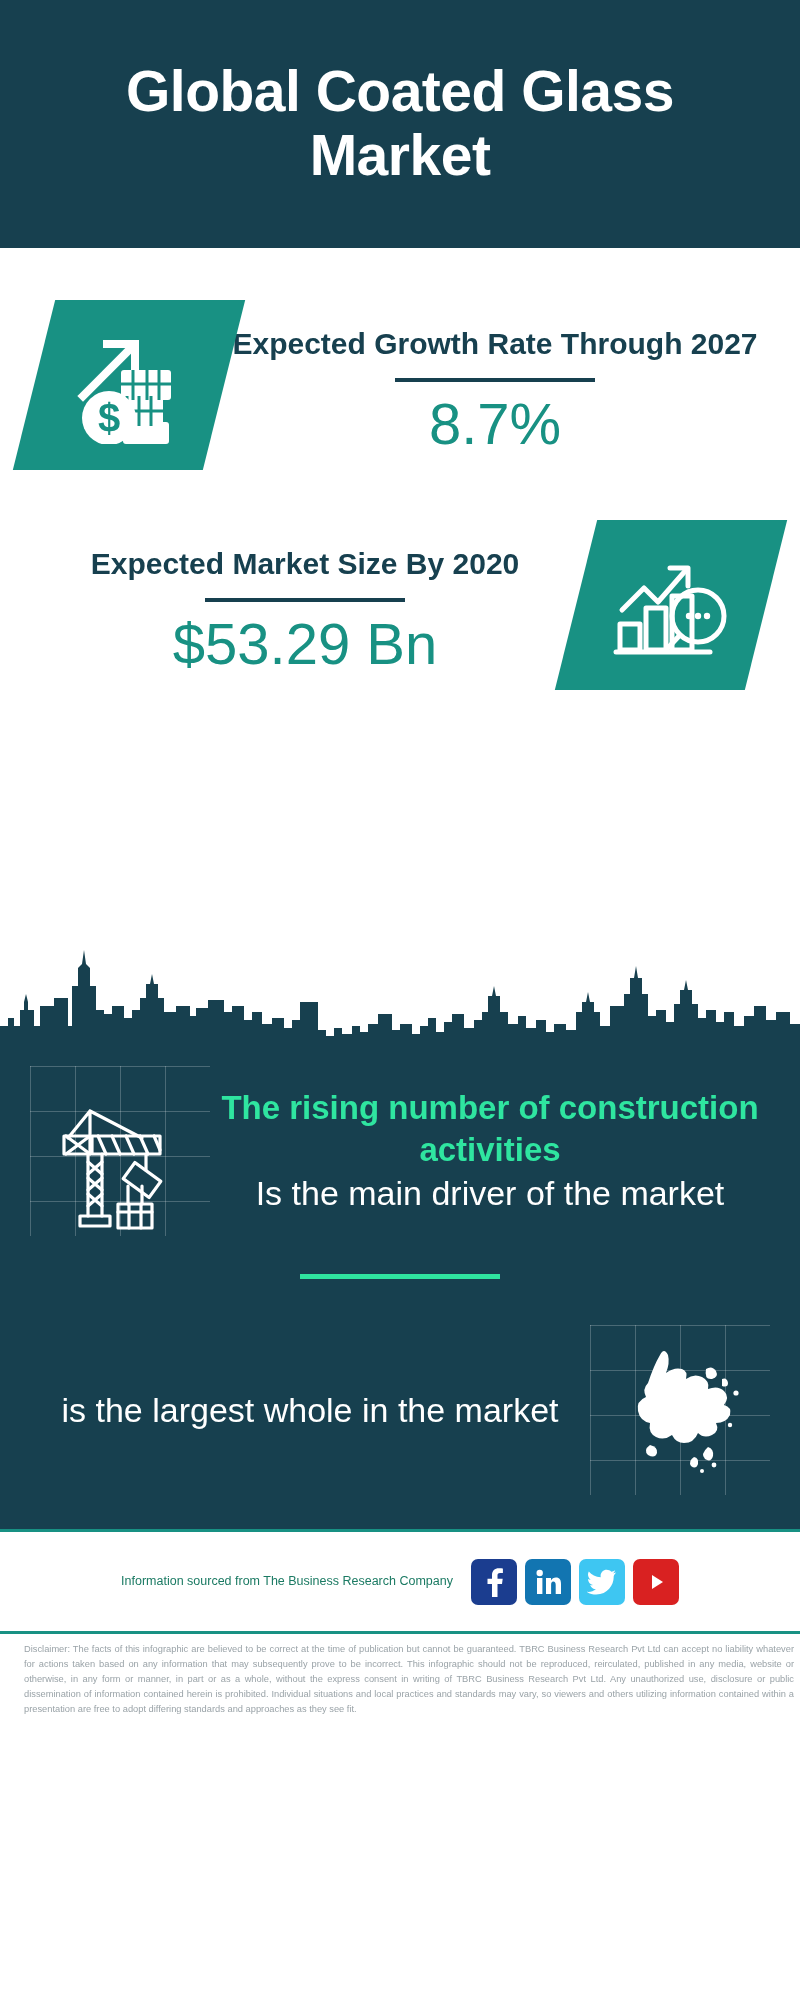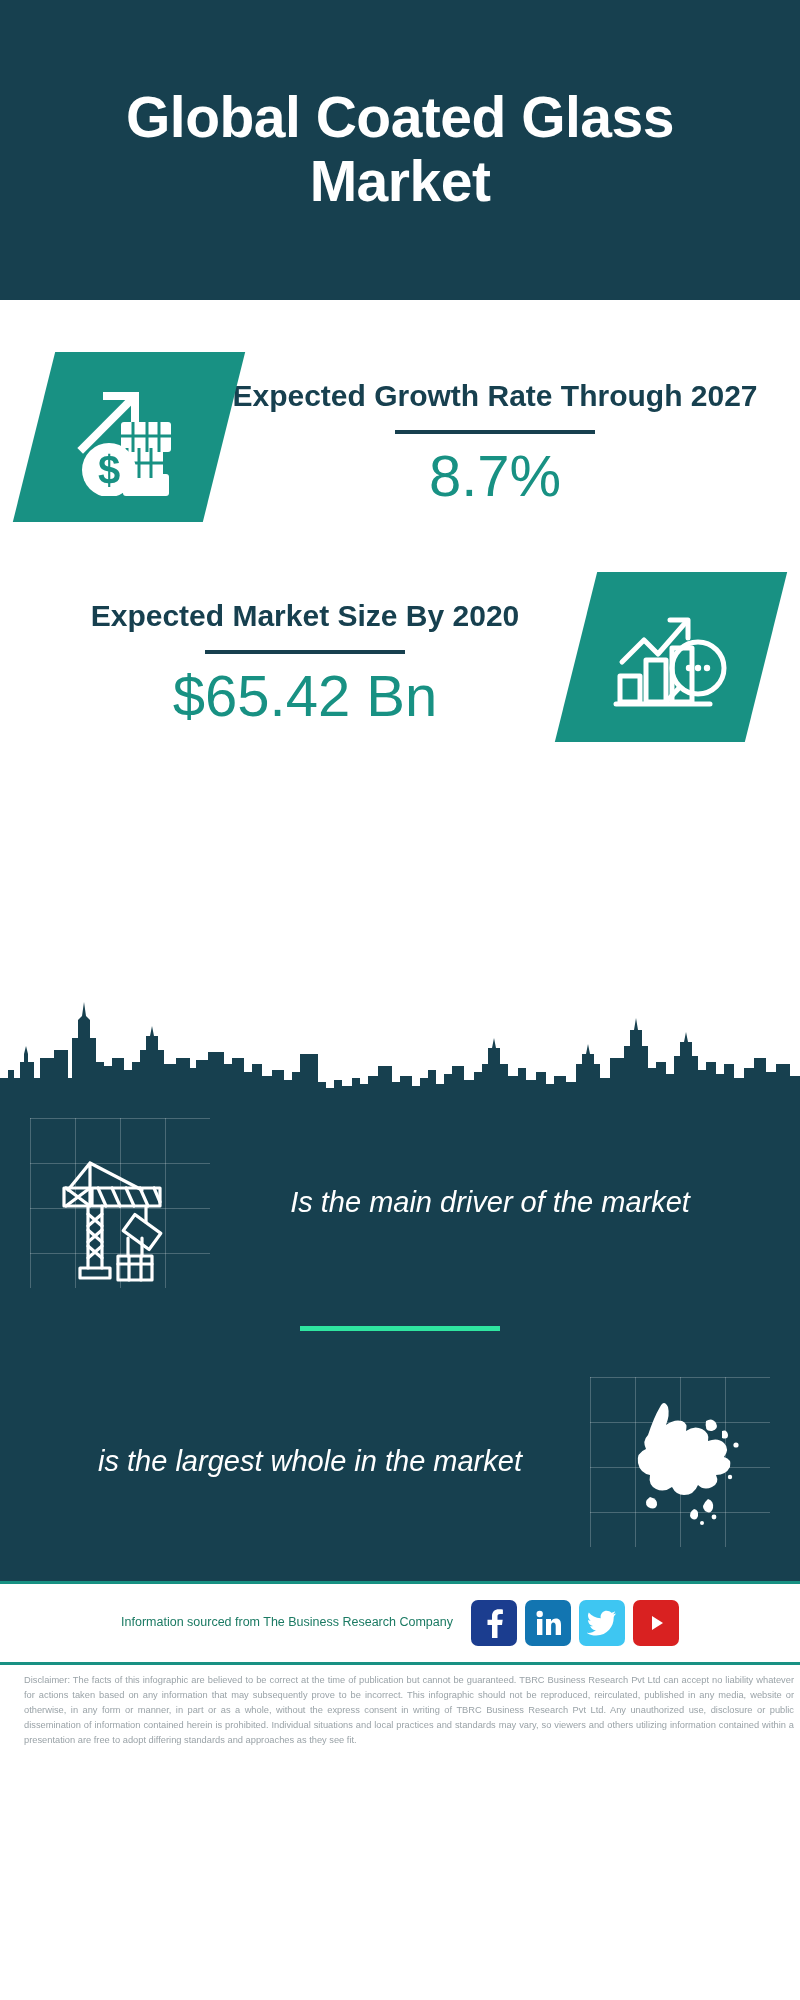--- a/index.html
+++ b/index.html
@@ -8,21 +8,21 @@
     font-family:"Liberation Sans", sans-serif;
     background:#ffffff;
     width:800px; height:2000px;
     position:relative;
     overflow:hidden;
   }
 
   
   .header {
     background:#17404f;
-    height:300px;
+    height:248px;
     display:flex; align-items:center; justify-content:center;
     text-align:center;
   }
   .header-title {
     color:#ffffff;
     font-size:57px;
     font-weight:bold;
     line-height:1.12;
     letter-spacing:-0.5px;
     max-width:620px;
@@ -115,36 +115,35 @@
 
   .blk-text { flex:1; text-align:center; padding:0 6px; }
   .hl {
     color:#2fe5a0;
     font-size:33px;
     font-weight:bold;
     line-height:1.28;
   }
   .sub {
     color:#ffffff;
-    font-size:29px;
+    font-size:34px;
     font-weight:normal;
     line-height:1.3;
-    font-style:italic;
   }
 
   .divider {
     width:200px; height:5px;
     background:#2fe5a0;
     margin:38px auto 32px;
   }
 
   
   .source {
     background:#ffffff;
-    height:84px;
+    height:105px;
     display:flex;
     align-items:center;
     justify-content:center;
     gap:18px;
     border-top:3px solid #189183;
     border-bottom:3px solid #189183;
   }
   .source-text {
     color:#1b7a63;
     font-size:12.5px;
@@ -213,21 +212,21 @@
       <div class="stat-label">Expected Growth Rate Through 2027</div>
       <div class="rule"></div>
       <div class="stat-value">8.7%</div>
     </div>
   </div>
 
   <div class="stat-row row2">
     <div class="stat-text">
       <div class="stat-label">Expected Market Size By 2020</div>
       <div class="rule"></div>
-      <div class="stat-value">$65.42 Bn</div>
+      <div class="stat-value">$53.29 Bn</div>
     </div>
     <div class="para">
       <span class="glyph">
         <svg width="122" height="118" viewBox="0 0 122 118">
           <g fill="none" stroke="#ffffff" stroke-width="5" stroke-linecap="round" stroke-linejoin="round">
             <polyline points="12,64 34,42 48,56 76,24"></polyline>
             <polyline points="60,22 78,22 78,40"></polyline>
             <rect x="10" y="78" width="20" height="26"></rect>
             <rect x="36" y="62" width="20" height="42"></rect>
             <rect x="62" y="50" width="20" height="54"></rect>
@@ -269,20 +268,21 @@
           <rect x="50" y="150" width="30" height="10"></rect>
           <path d="M116,88 L116,104"></path>
           <rect x="96" y="104" width="32" height="20" transform="rotate(36 112 114)"></rect>
           <path d="M98,120 L98,138 M112,120 L112,138"></path>
           <rect x="88" y="138" width="34" height="24"></rect>
           <path d="M88,146 L122,146 M99,138 L99,162 M111,138 L111,162"></path>
         </g>
       </svg>
     </div>
     <div class="blk-text">
+      <div class="hl">The rising number of construction activities</div>
       <div class="sub">Is the main driver of the market</div>
     </div>
   </div>
 
   <div class="divider"></div>
 
   <div class="blk region">
     <div class="blk-text">
       <div class="sub">is the largest whole in the market</div>
     </div>

